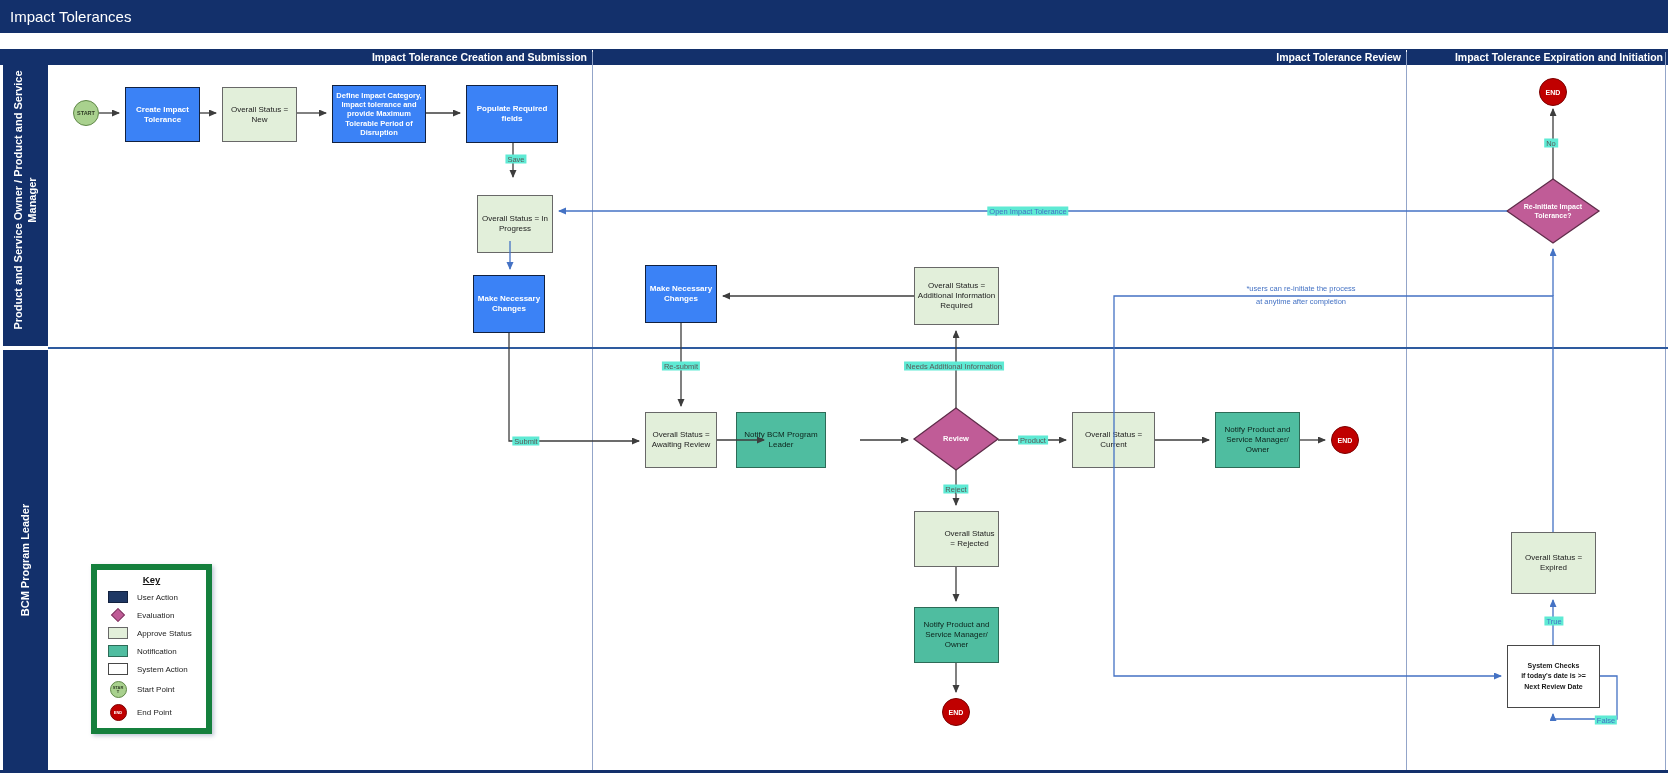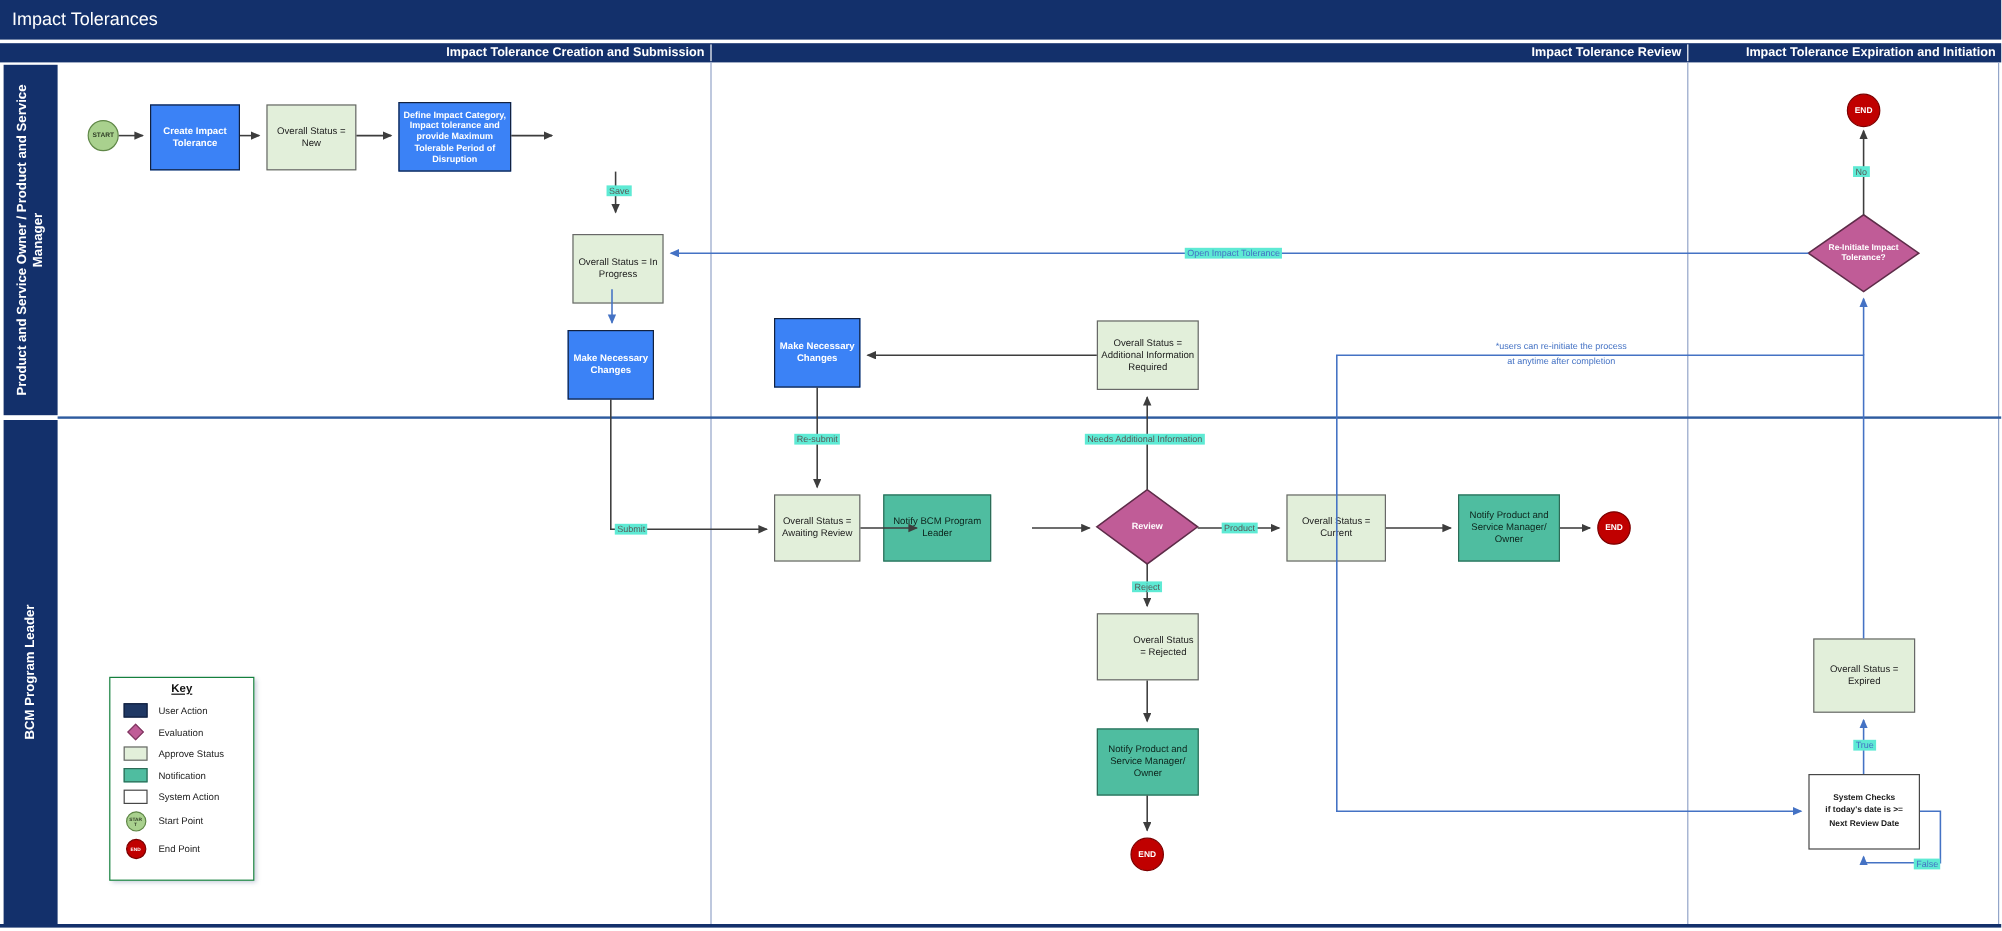--- a/index.html
+++ b/index.html
@@ -2,21 +2,21 @@
 <html><head>
 <meta charset="utf-8">
 <style>
   html,body{margin:0;padding:0;background:#fff;}
   .canvas{position:relative;width:1668px;height:776px;background:#fff;
           font-family:"Liberation Sans",sans-serif;overflow:hidden;}
 
   
   .titlebar{position:absolute;left:0;top:0;width:1668px;height:33px;background:#13306B;
             color:#fff;font-size:15px;display:flex;align-items:center;padding-left:10px;box-sizing:border-box;}
-  .headerband{position:absolute;left:0;top:36px;width:1668px;height:16px;background:#13306B;}
+  .headerband{position:absolute;left:0;top:49px;width:1668px;height:16px;background:#13306B;}
   .hcol{position:absolute;top:0;height:16px;line-height:16px;color:#fff;font-weight:700;
         font-size:10.5px;text-align:right;padding-right:5px;box-sizing:border-box;white-space:nowrap;}
   .hdiv{position:absolute;top:1px;width:1px;height:14px;background:#ffffff;}
 
   .strip{position:absolute;left:3px;width:45px;background:#13306B;}
   .vtext{position:absolute;left:50%;top:50%;transform:translate(-50%,-50%) rotate(-90deg);
          text-align:center;color:#fff;font-weight:600;font-size:11px;line-height:1.25;display:block;}
 
   .vline{position:absolute;width:1px;background:#93A5C9;top:52px;height:719px;}
   .hline-lane{position:absolute;left:48px;width:1620px;top:347px;height:2px;background:#2E5B9F;}
@@ -41,21 +41,21 @@
   
   .elabel{position:absolute;transform:translate(-50%,-50%);font-size:7.5px;color:#595959;
           background:#5eead4;padding:0 2px;white-space:nowrap;}
   .elabel.blue{color:#4472C4;}
   .elabel.nobg{background:transparent;}
 
   .overlay{position:absolute;left:0;top:0;pointer-events:none;}
 
   
   .keybox{position:absolute;left:91px;top:564px;width:121px;height:170px;background:#fff;
-          border:1px solid #15803d;box-shadow:2px 2px 4px rgba(80,100,140,.35);box-sizing:border-box;
+          border:6px solid #15803d;box-shadow:2px 2px 4px rgba(80,100,140,.35);box-sizing:border-box;
           padding:4px 0 0 8px;}
   .keytitle{text-align:center;font-size:9.5px;font-weight:700;text-decoration:underline;color:#111;
             margin-bottom:3px;margin-right:8px;}
   .krow{display:flex;align-items:center;height:18px;}
   .krow.tall{height:23px;}
   .ksw-cell{width:26px;display:flex;align-items:center;justify-content:center;flex:none;}
   .ksw{width:20px;height:12px;box-sizing:border-box;}
   .ks-user{background:#1F3864;border:1px solid #12213f;}
   .ks-status{background:#E2EFDA;border:1px solid #686868;}
   .ks-notify{background:#4FBDA0;border:1px solid #2d6b57;}
@@ -91,20 +91,21 @@
   <div class="vline" style="left:592px;"></div>
   <div class="vline" style="left:1406px;"></div>
   <div class="vline" style="left:1665px;"></div>
   <div class="hline-lane"></div>
   <div class="bottomline"></div>
 
   <div class="circle c-start" style="left:73px;top:100px;width:26px;height:26px;">START</div>
   <div class="node n-user" style="left:125px;top:87px;width:75px;height:55px;">Create Impact Tolerance</div>
   <div class="node n-status" style="left:222px;top:87px;width:75px;height:55px;">Overall Status = New</div>
   <div class="node n-user small" style="left:332px;top:85px;width:94px;height:58px;">Define Impact Category, Impact tolerance and provide Maximum Tolerable Period of Disruption</div>
+  <div class="node n-user" style="left:466px;top:85px;width:92px;height:58px;">Populate Required fields</div>
   <div class="node n-status" style="left:477px;top:183px;width:76px;height:58px;margin-top:12px;">Overall Status = In Progress</div>
   <div class="node n-user" style="left:473px;top:275px;width:72px;height:58px;">Make Necessary Changes</div>
   <div class="node n-user" style="left:645px;top:265px;width:72px;height:58px;">Make Necessary Changes</div>
   <div class="node n-status" style="left:914px;top:267px;width:85px;height:58px;">Overall Status = Additional Information Required</div>
 
   <div class="node n-status" style="left:645px;top:412px;width:72px;height:56px;">Overall Status = Awaiting Review</div>
   <div class="node n-notify" style="left:736px;top:412px;width:90px;height:56px;">Notify BCM Program Leader</div>
   <div class="node n-status" style="left:1072px;top:412px;width:83px;height:56px;">Overall Status = Current</div>
   <div class="node n-notify" style="left:1215px;top:412px;width:85px;height:56px;">Notify Product and Service Manager/ Owner</div>
   <div class="circle c-end" style="left:1331px;top:426px;width:28px;height:28px;">END</div>

